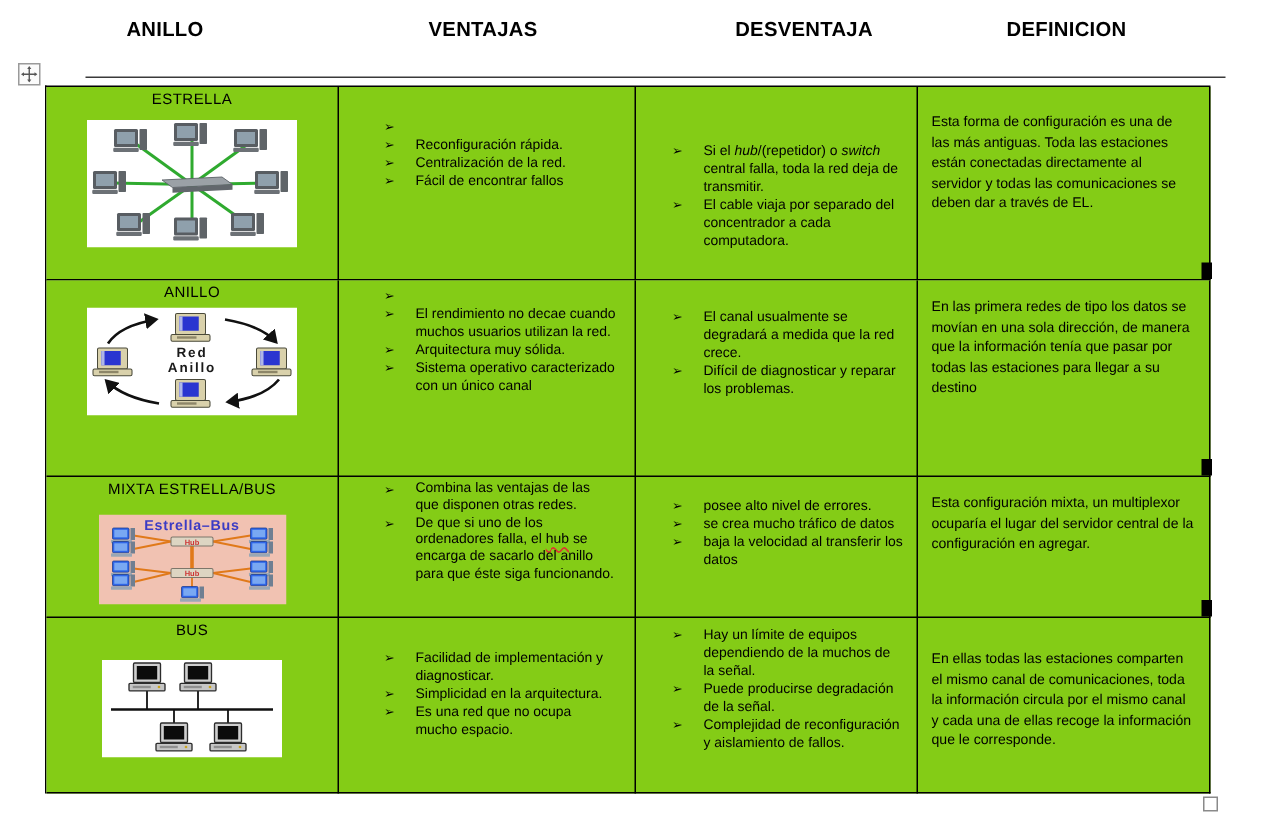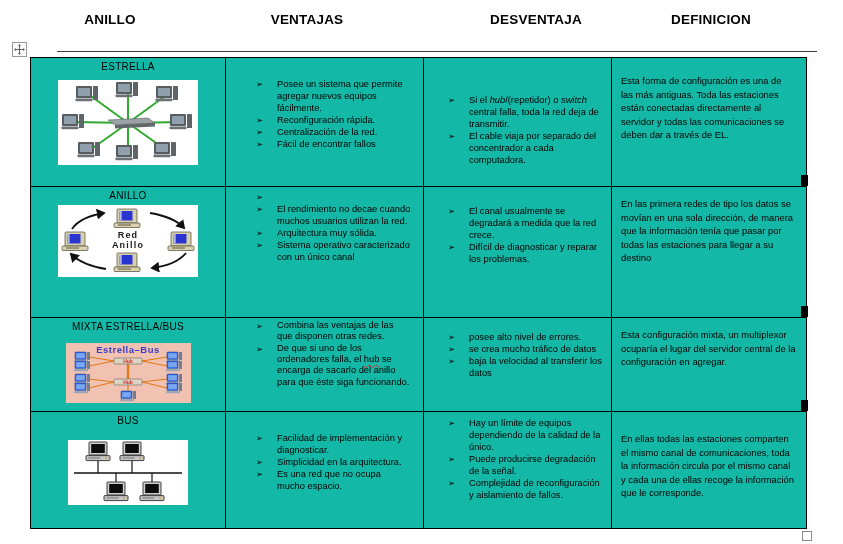--- a/index.html
+++ b/index.html
@@ -28,21 +28,21 @@
   .rmark{position:absolute;left:801px;width:7px;height:11px;background:#000;}
   
   .tbl{
     position:absolute;left:30px;top:57px;
     display:grid;
     grid-template-columns:195px 198px 188px 195px;
     grid-template-rows:129px 131px 94px 117px;
     border-top:1px solid #000;border-left:1px solid #000;
   }
   .cell{
-    box-sizing:border-box;background:#14b8a6;
+    box-sizing:border-box;background:#84cc16;
     border-right:1px solid #000;border-bottom:1px solid #000;
     overflow:hidden;
   }
   .cell-title{
     text-align:center;font-size:10px;padding-top:3px;letter-spacing:.3px;
   }
   .imgwrap{display:flex;justify-content:center;margin-top:8px;}
   
   .blist{list-style:none;margin:0;padding:0;font-size:9.3px;line-height:1.3;}
   .blist li{display:flex;margin:0;}
@@ -57,21 +57,21 @@
   .pt10{padding-top:10px}.pt13{padding-top:13px}.pt16{padding-top:16px}
   .pt18{padding-top:18px}.pt20{padding-top:20px}.pt36{padding-top:36px}
   i{font-style:italic;}
   .sp{text-decoration:underline wavy #e03030;text-decoration-thickness:1px;text-underline-offset:2px;}
 </style>
 </head>
 <body>
 
 <div>
   <span class="hcell" style="left:110px">ANILLO</span>
-  <span class="hcell" style="left:307px">VENTAJAS</span>
+  <span class="hcell" style="left:322px">VENTAJAS</span>
   <span class="hcell" style="left:536px">DESVENTAJA</span>
   <span class="hcell" style="left:711px">DEFINICION</span>
 </div>
 
 <div class="hline"></div>
 
 <div class="move-handle">
   <svg width="11" height="11" viewBox="0 0 12 12">
     <path d="M6 1.6 L6 10.4 M1.6 6 L10.4 6" stroke="#555" stroke-width="1"></path>
     <path d="M6 0 L4.5 2.2 L7.5 2.2 Z" fill="#555"></path>
@@ -116,21 +116,20 @@
         <use href="#pcA" x="32" y="70"></use>
           <use href="#pcA" x="70" y="73"></use>
           <use href="#pcA" x="108" y="70"></use>
       </svg>
     </div>
   </div>
   <div class="cell vent pt20">
     <ul class="blist">
         <li>
           <span class="blt">➢</span>
-          <span class="itx">Posee un sistema que permite agregar nuevos equipos fácilmente.</span>
         </li>
         <li>
           <span class="blt">➢</span>
           <span class="itx">Reconfiguración rápida.</span>
         </li>
         <li>
           <span class="blt">➢</span>
           <span class="itx">Centralización de la red.</span>
         </li>
         <li>
@@ -337,21 +336,21 @@
         <li>
           <span class="blt">➢</span>
           <span class="itx">Es una red que no ocupa mucho espacio.</span>
         </li>
       </ul>
   </div>
   <div class="cell desv pt5">
     <ul class="blist">
         <li>
           <span class="blt">➢</span>
-          <span class="itx">Hay un límite de equipos dependiendo de la calidad de la único.</span>
+          <span class="itx">Hay un límite de equipos dependiendo de la muchos de la señal.</span>
         </li>
         <li>
           <span class="blt">➢</span>
           <span class="itx">Puede producirse degradación de la señal.</span>
         </li>
         <li>
           <span class="blt">➢</span>
           <span class="itx">Complejidad de reconfiguración y aislamiento de fallos.</span>
         </li>
       </ul>

